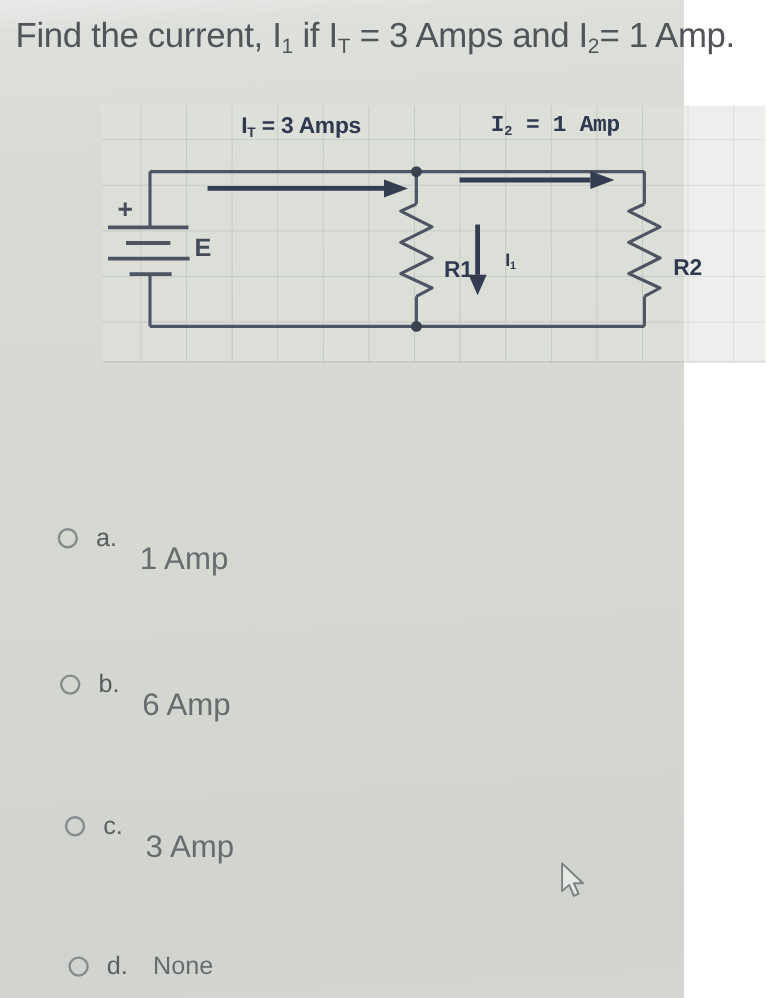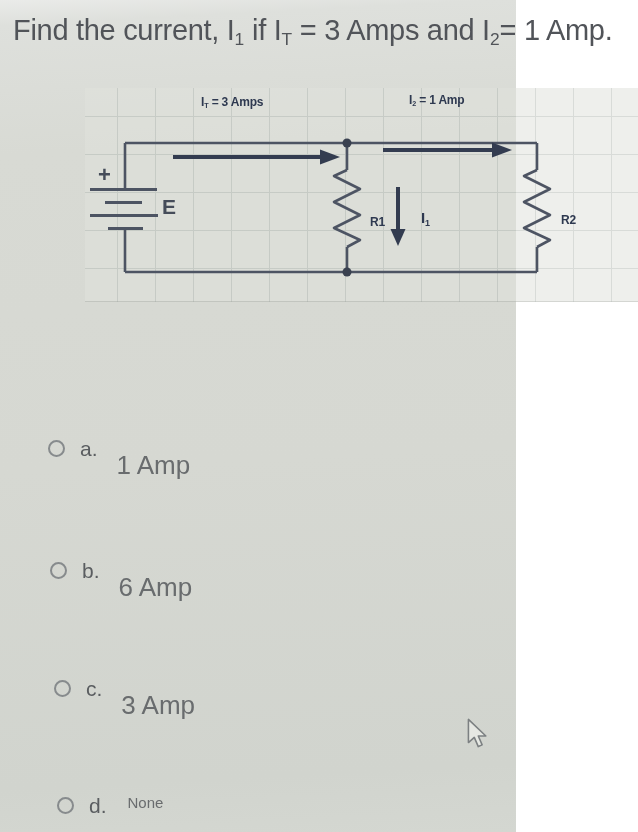--- a/index.html
+++ b/index.html
@@ -7,21 +7,21 @@
     --question-text:#515459; --option-letter:#5a5d60; --option-text:#696c6e;
     --radio-border:#878b8d; --grid-line:#b9bfba; --grid-bg:#e1e3dd;
   }
   *{margin:0;padding:0;box-sizing:border-box;}
   html,body{width:638px;height:832px;}
   body{
     font-family:"Liberation Sans","DejaVu Sans",sans-serif;
     overflow:hidden;
   }
   .page{
-    position:relative;width:516px;height:832px;
+    position:relative;width:570px;height:832px;
     background:linear-gradient(177deg,#eaebe9 0%,#dee0dc 3%,#d8dad4 18%,var(--page-bg) 55%,#d1d4ce 92%,#d4d7d1 100%);
   }
   .question{
     position:absolute;top:14px;left:13px;width:618px;
     font-size:29px;font-weight:400;letter-spacing:-0.3px;
     color:var(--question-text);white-space:nowrap;
   }
   .question sub,.lbl sub{font-size:0.60em;vertical-align:-0.28em;letter-spacing:0;}
   .circuit{position:absolute;top:85px;left:0;width:638px;height:225px;}
   .grid{
@@ -34,33 +34,33 @@
     opacity:.55;border-bottom:1px solid rgba(120,126,120,.45);
   }
   .circuit svg{position:absolute;left:0;top:0;}
   .wire{stroke:var(--wire);stroke-width:2.6;fill:none;stroke-linejoin:round;}
   .plate{stroke:var(--wire);stroke-width:3.2;fill:none;stroke-linecap:butt;}
   .arrow-line{stroke:var(--arrow);stroke-width:4;fill:none;}
   .arrow-head{fill:var(--arrow);stroke:none;}
   .dot{fill:#3a4150;stroke:none;}
   .lbl{
     position:absolute;color:var(--diagram-label);font-weight:700;
-    font-size:12px;white-space:nowrap;letter-spacing:-0.2px;
+    font-size:19px;white-space:nowrap;letter-spacing:-0.2px;
   }
   .lbl.plain{font-weight:600;color:#454c59;}
   .lbl.small{font-size:15px;}
   .option{position:absolute;display:flex;align-items:flex-start;}
   .radio{
     width:17px;height:17px;border:2px solid var(--radio-border);
     border-radius:50%;background:transparent;flex:0 0 auto;margin-top:3px;
     cursor:pointer;
   }
   .letter{margin-left:15px;font-size:21px;color:var(--option-letter);}
   .answer-text{margin-left:19px;font-size:26px;color:var(--option-text);transform:translateY(13px);}
-  .answer-text.inline{transform:none;margin-left:21px;font-size:15px;}
+  .answer-text.inline{transform:none;margin-left:21px;font-size:21px;}
   .cursor{position:absolute;left:466px;top:718px;width:22px;height:30px;}
 </style>
 </head>
 <body>
 
 <div class="page">
 
   <h1 class="question"><span>Find the current, I</span><sub>1</sub><span> if I</span><sub>T</sub><span> = 3 Amps and I</span><sub>2</sub><span>= 1 Amp.</span></h1>
 
   <div class="circuit">
@@ -103,21 +103,21 @@
         <path class="arrow-line" d="M383,150 H492"></path>
         <polygon class="arrow-head" points="492,142.5 512,150 492,157.5"></polygon>
       </g>
       <g>
         <path class="arrow-line" d="M398,187 V229"></path>
         <polygon class="arrow-head" points="390.5,229 398,246 405.5,229"></polygon>
       </g>
     </svg>
 
     <div class="lbl" style="left:201px;top:10px;"><span>I</span><sub>T</sub><span> = 3 Amps</span></div>
-    <div class="lbl" style="left:409px;top:8px;"><span>I</span><sub>2</sub><span> = 1 Amp</span></div>
+    <div class="lbl" style="left:409px;top:8px;font-family:Liberation Mono, monospace;"><span>I</span><sub>2</sub><span> = 1 Amp</span></div>
     <div class="lbl plain" style="left:98px;top:77px;font-size:22px;">+</div>
     <div class="lbl plain" style="left:162px;top:110px;font-size:21px;">E</div>
     <div class="lbl" style="left:370px;top:110px;margin-top:20px;">R1</div>
     <div class="lbl small" style="left:421px;top:124px;"><span>I</span><sub>1</sub></div>
     <div class="lbl" style="left:561px;top:108px;margin-top:20px;">R2</div>
   </div>
 
   <div class="option" style="left:48px;top:437px;">
     <span class="radio"></span>
     <span class="letter">a.</span>

